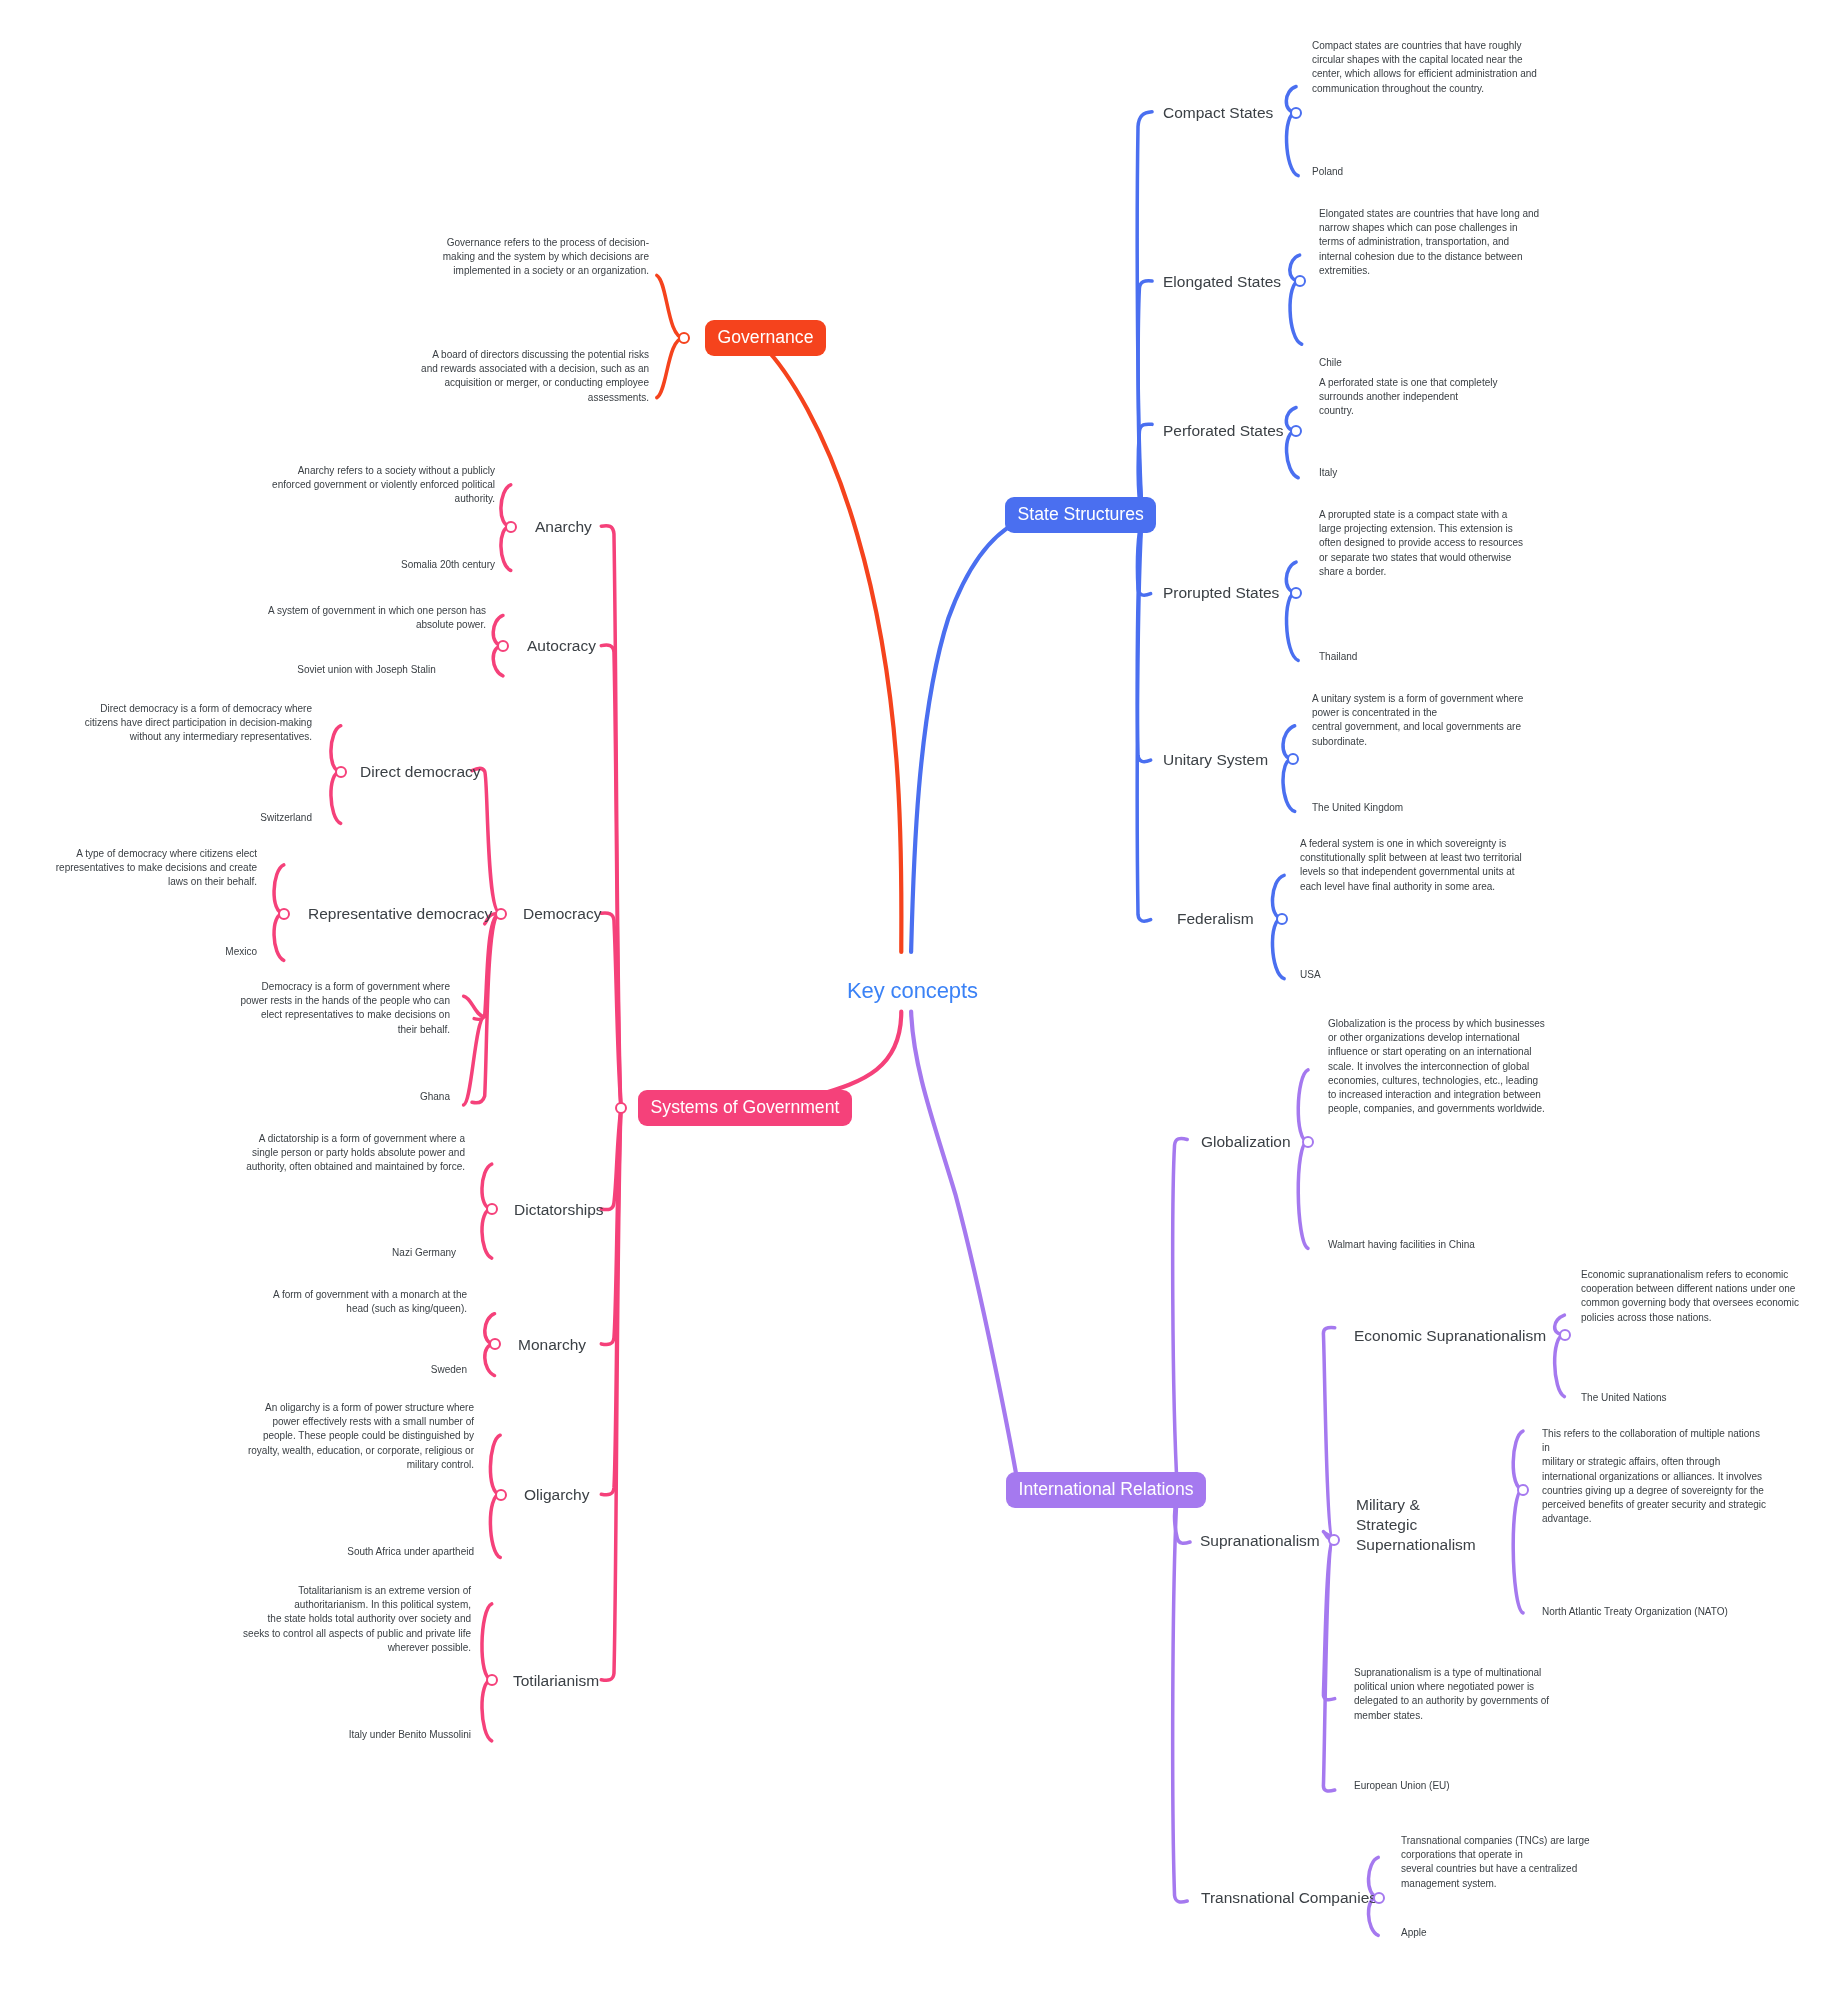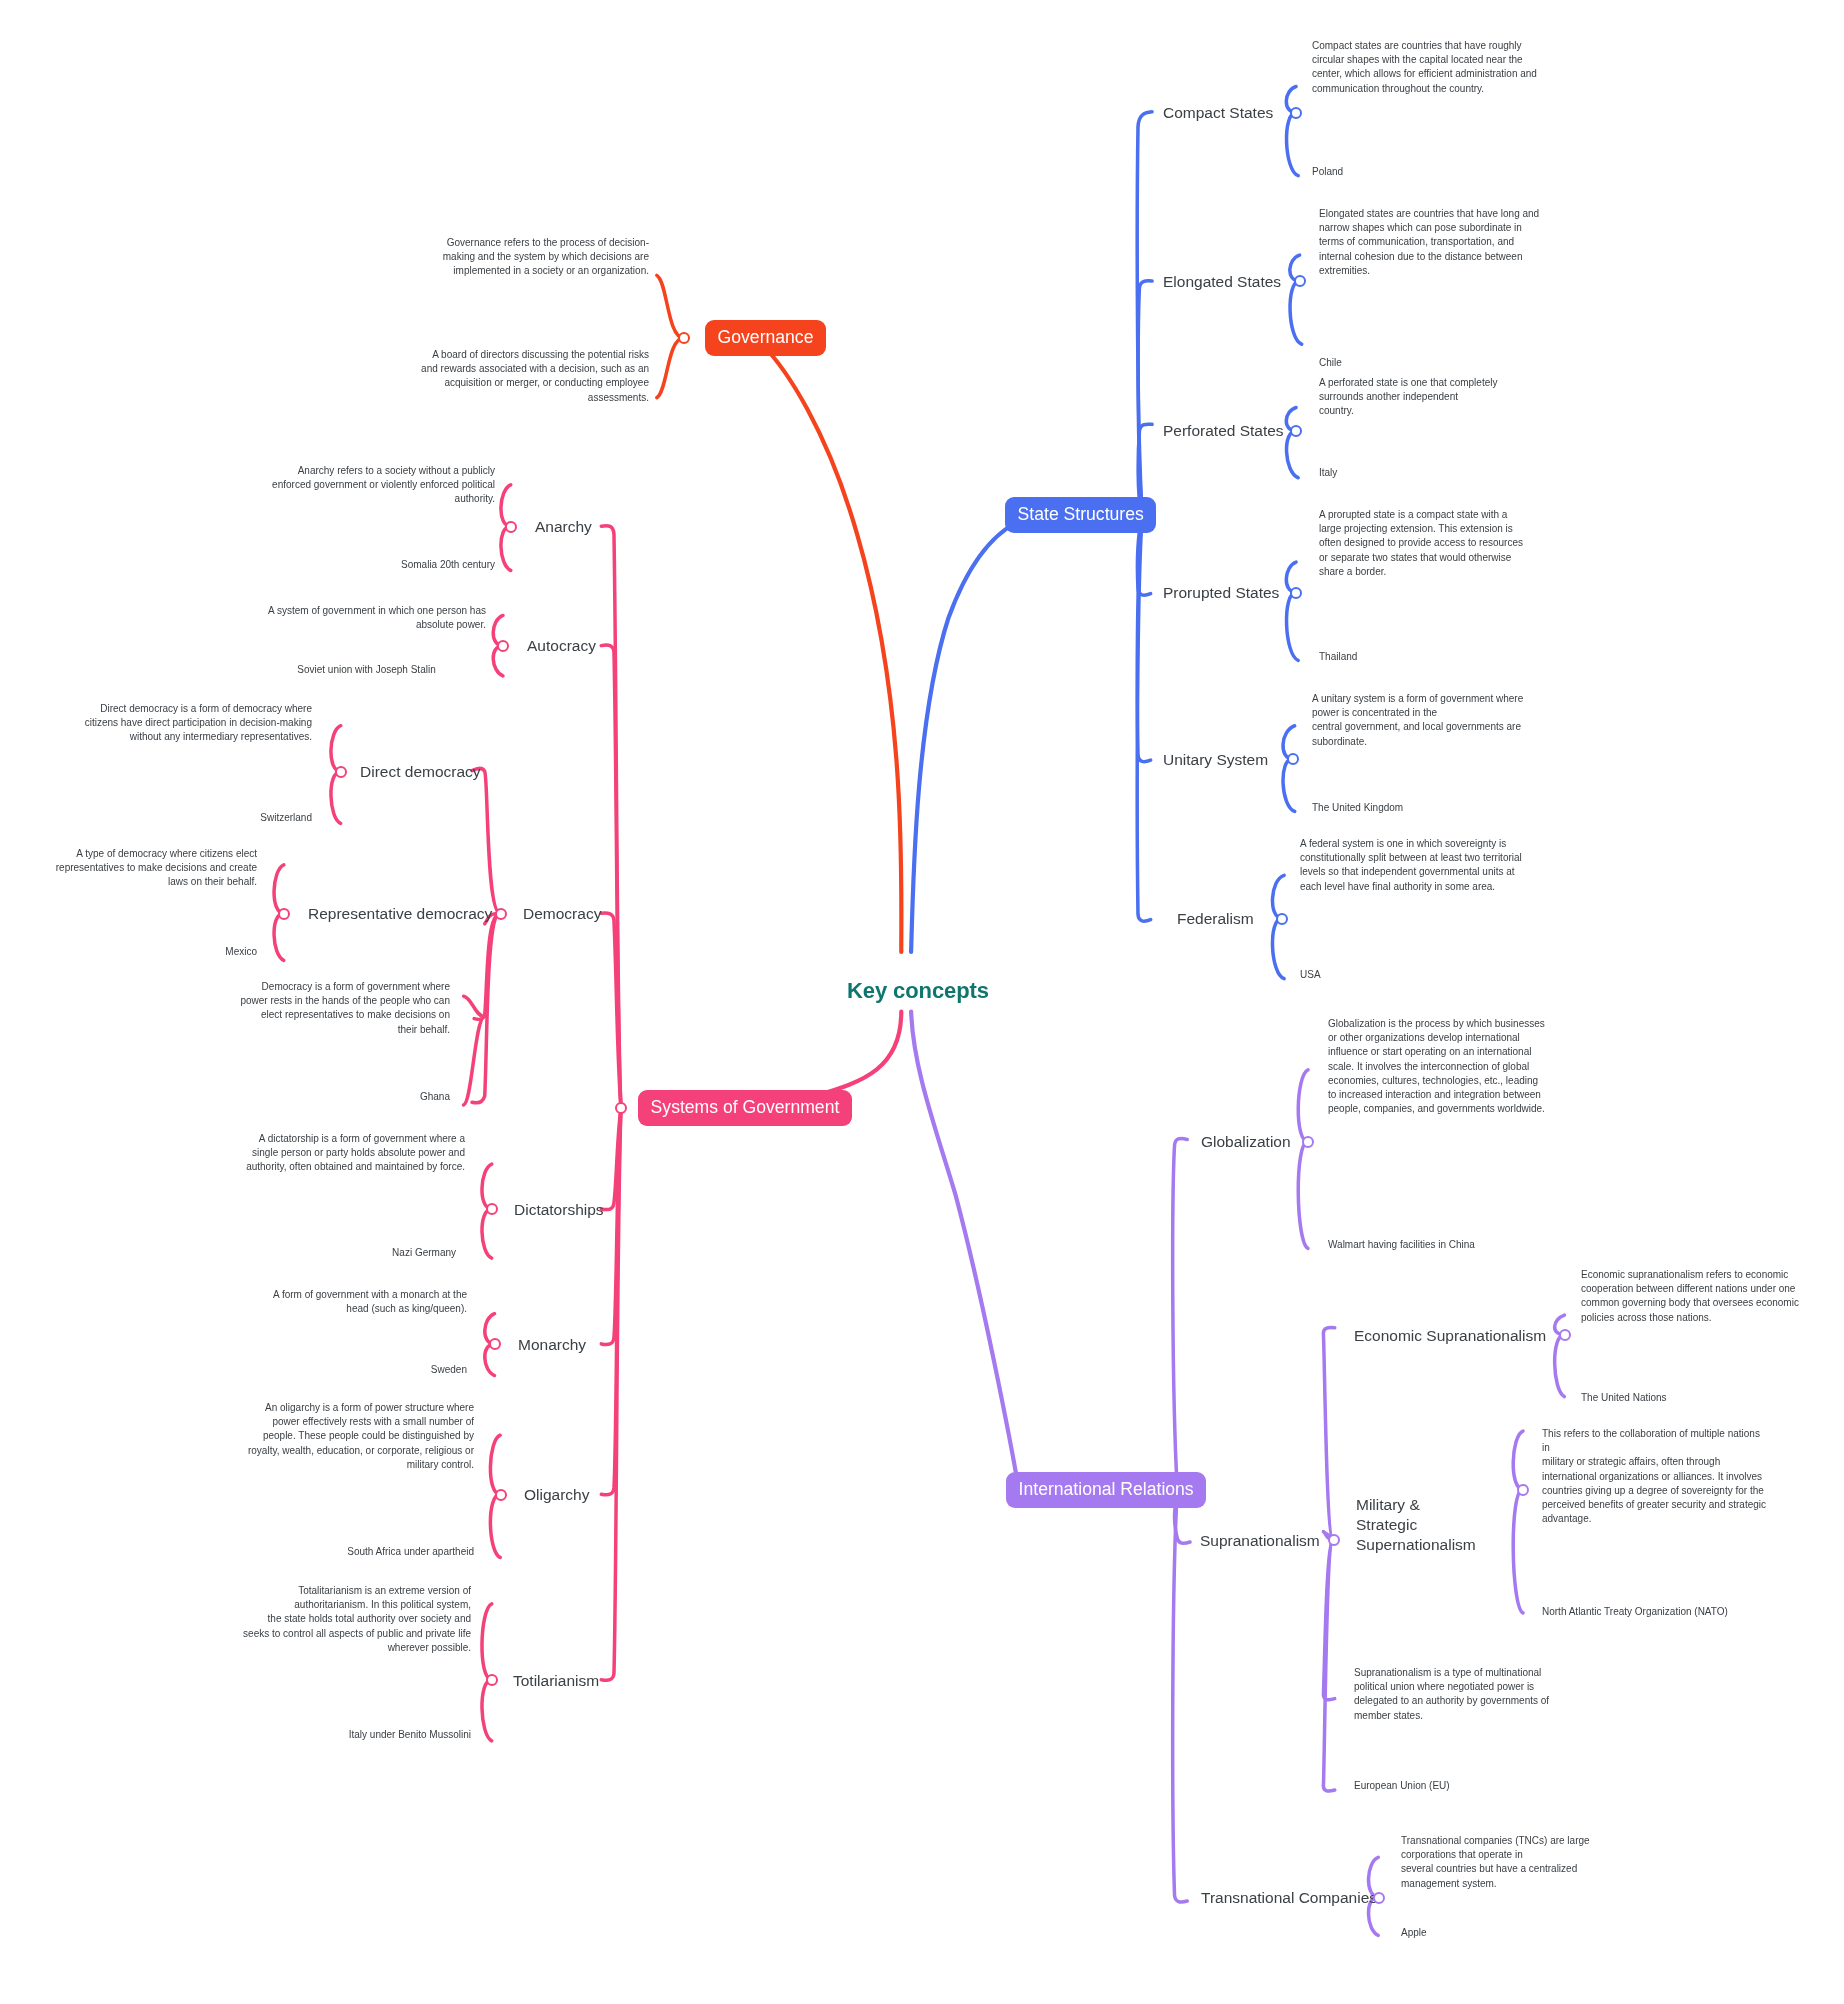--- a/index.html
+++ b/index.html
@@ -25,22 +25,22 @@
     height: 2005px;
     pointer-events: none;
   }
   .node {
     position: absolute;
     box-sizing: border-box;
   }
   
   .root-title {
     font-size: 22px;
-    font-weight: bold;
-    color: #0f766e;
+    font-weight: normal;
+    color: #3b82f6;
     letter-spacing: -0.1px;
     white-space: nowrap;
   }
   
   .pill {
     display: inline-block;
     border-radius: 9px;
     color: #ffffff;
     font-size: 17.6px;
     line-height: 1;
@@ -208,21 +208,21 @@
     <span class="pill blue">State Structures</span>
   </div>
 
   <div class="node topic" style="left:1163px; top:103px;">Compact States</div>
   <div class="knob blue" style="left:1290px; top:107px;"></div>
   <div class="node leaf left" style="left:1312px; top:39px; width:225px;">Compact states are countries that have roughly circular shapes with the capital located near the center, which allows for efficient administration and communication throughout the country.</div>
   <div class="node leaf left" style="left:1312px; top:165px; width:225px;">Poland</div>
 
   <div class="node topic" style="left:1163px; top:272px;">Elongated States</div>
   <div class="knob blue" style="left:1294px; top:275px;"></div>
-  <div class="node leaf left" style="left:1319px; top:207px; width:225px;">Elongated states are countries that have long and narrow shapes which can pose subordinate in terms of communication, transportation, and internal cohesion due to the distance between extremities.</div>
+  <div class="node leaf left" style="left:1319px; top:207px; width:225px;">Elongated states are countries that have long and narrow shapes which can pose challenges in terms of administration, transportation, and internal cohesion due to the distance between extremities.</div>
   <div class="node leaf left" style="left:1319px; top:334px; width:225px;margin-top:22px;">Chile</div>
 
   <div class="node topic" style="left:1163px; top:421px;">Perforated States</div>
   <div class="knob blue" style="left:1290px; top:425px;"></div>
   <div class="node leaf left" style="left:1319px; top:376px; width:225px; white-space:pre-line;">A perforated state is one that completely surrounds another independent
 country.</div>
   <div class="node leaf left" style="left:1319px; top:466px; width:225px;">Italy</div>
 
   <div class="node topic" style="left:1163px; top:583px;">Prorupted States</div>
   <div class="knob blue" style="left:1290px; top:587px;"></div>

